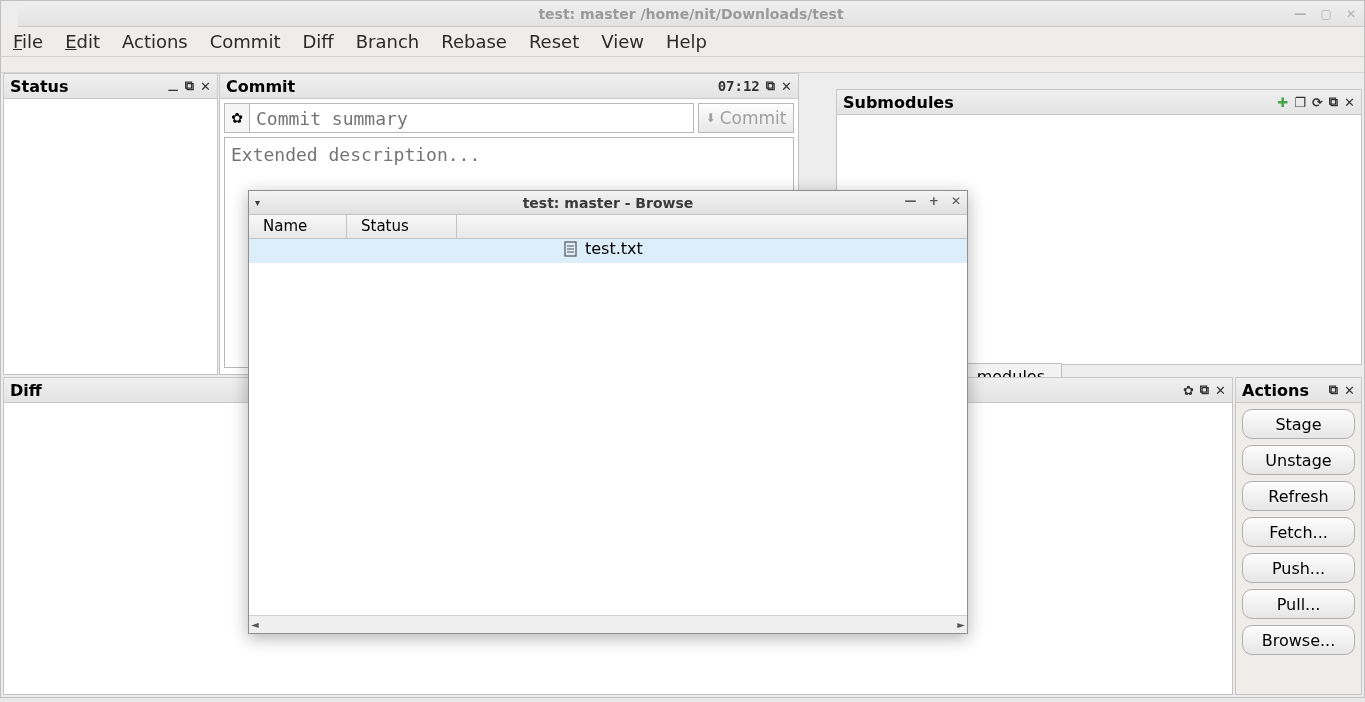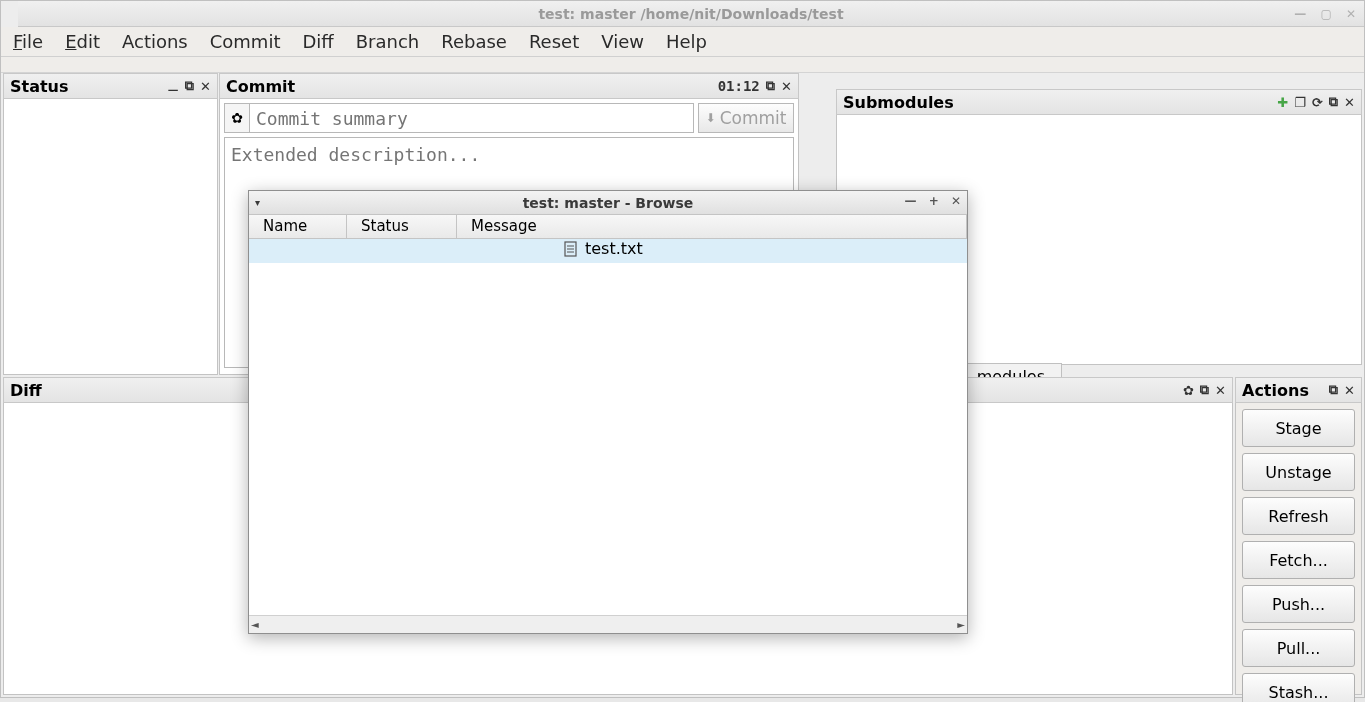--- a/index.html
+++ b/index.html
@@ -56,21 +56,21 @@
 .submod-panel { position: absolute; left: 798px; top: 16px; right: 0; height: 302px; margin-left: 35px; }
 .submod-panel .panel-body { position: absolute; top: 26px; left: 0; right: 0; bottom: 26px; background: #fff; border: 1px solid #c3c3c3; border-top: none; }
 .submod-tab { position: absolute; bottom: 0; right: 300px; height: 28px; background: #f2f2f2; border: 1px solid #c0c0c0; border-bottom: none; padding: 3px 16px; font-size: 16px; }
 .submod-panel .hdr-icons .green { color: #46a546; }
 
 .diff-panel { position: absolute; left: 0; top: 304px; width: 1230px; bottom: 0; }
 .diff-panel .panel-body { position: absolute; top: 26px; left: 0; right: 0; bottom: 0; background: #fff; border: 1px solid #c3c3c3; border-top: none; }
 
 .actions-panel { position: absolute; left: 1232px; top: 304px; right: 0; bottom: 0; }
 .actions-panel .panel-body { position: absolute; top: 26px; left: 0; right: 0; bottom: 0; background: #efedea; border: 1px solid #c3c3c3; border-top: none; padding: 6px 6px; }
-.action-btn { display: block; width: 100%; height: 38px; margin-bottom: 6px; border: 1px solid #b0b0b0; border-radius: 3px; background: linear-gradient(#fdfdfd,#e6e6e6); font-size: 16px; cursor: pointer; }
+.action-btn { display: block; width: 100%; height: 30px; margin-bottom: 6px; border: 1px solid #b0b0b0; border-radius: 10px; background: linear-gradient(#fdfdfd,#e6e6e6); font-size: 16px; cursor: pointer; }
 
 
 .dialog {
   position: absolute; left: 248px; top: 190px; width: 720px; height: 444px;
   background: #fff; border: 1px solid #8f8f8f; box-shadow: 0 4px 16px rgba(0,0,0,0.3);
   z-index: 50;
 }
 .dialog-titlebar {
   height: 24px; background: linear-gradient(#f3f3f3,#e0e0e0); border-bottom: 1px solid #c4c4c4;
   display: flex; align-items: center; font-size: 14px; font-weight: bold; color: #3a3a3a;
@@ -143,21 +143,21 @@
         </span>
       </div>
       <div class="panel-body"></div>
     </div>
 
     <div class="commit-panel">
       <div class="panel-header">
         <span class="title">Commit</span>
         <span class="spacer"></span>
         <span class="hdr-icons">
-          <span class="mono">01:12</span>
+          <span class="mono">07:12</span>
           <span>⧉</span>
           <span>✕</span>
         </span>
       </div>
       <div class="panel-body">
         <div class="commit-row">
           <div class="gear-btn">
             <span>✿</span>
           </div>
           <input class="summary-input" placeholder="Commit summary" style="">
@@ -208,41 +208,40 @@
           <span>✕</span>
         </span>
       </div>
       <div class="panel-body">
         <button class="action-btn">Stage</button>
         <button class="action-btn">Unstage</button>
         <button class="action-btn">Refresh</button>
         <button class="action-btn">Fetch...</button>
         <button class="action-btn">Push...</button>
         <button class="action-btn">Pull...</button>
-        <button class="action-btn">Stash...</button>
+        <button class="action-btn">Browse...</button>
       </div>
     </div>
 
   </div>
 </div>
 
 <div class="dialog">
   <div class="dialog-titlebar">
     <span class="dmenu">▾</span>
     <span class="dtitle">test: master - Browse</span>
     <span class="dctrls">
       <span>—</span>
       <span>+</span>
       <span>✕</span>
     </span>
   </div>
   <div class="dialog-cols">
     <div class="col col-name">Name</div>
     <div class="col col-status">Status</div>
-    <div class="col col-msg">Message</div>
   </div>
   <div class="dialog-body">
     <div class="row-sel">
       <div class="c c-name">
         <span class="file-icon">
           <svg viewBox="0 0 16 16">
               <rect x="2" y="1" width="11" height="14" fill="none" stroke="#555" stroke-width="1.2"></rect>
               <line x1="4" y1="5" x2="11" y2="5" stroke="#555"></line>
               <line x1="4" y1="8" x2="11" y2="8" stroke="#555"></line>
               <line x1="4" y1="11" x2="11" y2="11" stroke="#555"></line>

